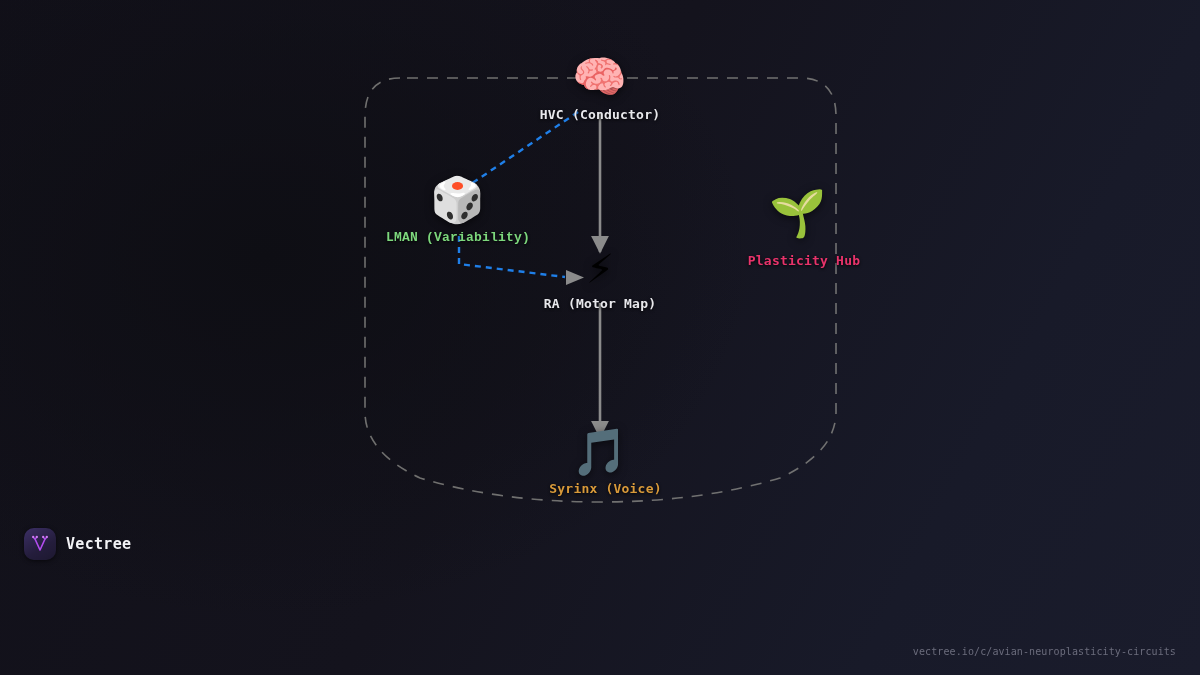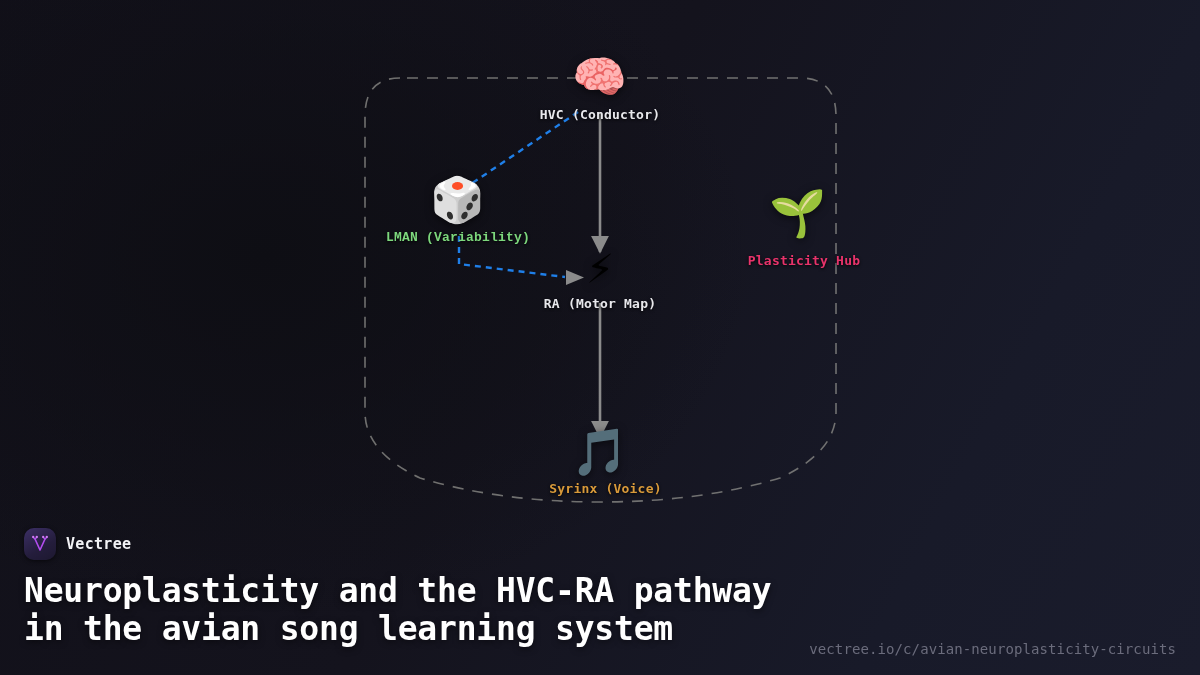--- a/index.html
+++ b/index.html
@@ -68,21 +68,21 @@
     color:#ffffff;
     font-size:33px;
     font-weight:bold;
     line-height:1.14;
     letter-spacing:-0.2px;
     max-width:800px;
     text-shadow:0 2px 6px rgba(0,0,0,.5);
   }
   #footer-url {
     position:absolute; right:24px; bottom:18px;
-    color:#6b6c7c; font-size:14px; letter-spacing:.1px;
+    color:#6b6c7c; font-size:10px; letter-spacing:.1px;
   }
 </style>
 </head>
 <body>
 
 <div id="stage">
 
   <div id="diagram">
 
     <svg width="1200" height="540">
@@ -152,18 +152,17 @@
           <path d="M5 5 L3.2 3.2 M5 5 L6.8 3.2 M15 5 L13.2 3.2 M15 5 L16.8 3.2" stroke="#b24df0" stroke-width="1.3" stroke-linecap="round"></path>
           <circle cx="3.2" cy="3.0" r="1.15" fill="#d27bf7"></circle>
           <circle cx="6.8" cy="3.0" r="1.15" fill="#d27bf7"></circle>
           <circle cx="13.2" cy="3.0" r="1.15" fill="#d27bf7"></circle>
           <circle cx="16.8" cy="3.0" r="1.15" fill="#d27bf7"></circle>
         </svg>
       </div>
       <div id="brand-name">Vectree</div>
     </div>
 
-    <div id="page-title">Neuroplasticity and the HVC-RA pathway in the avian song learning system</div>
 
     <div id="footer-url">vectree.io/c/avian-neuroplasticity-circuits</div>
   </div>
 
 </div>
 
 </body></html>

